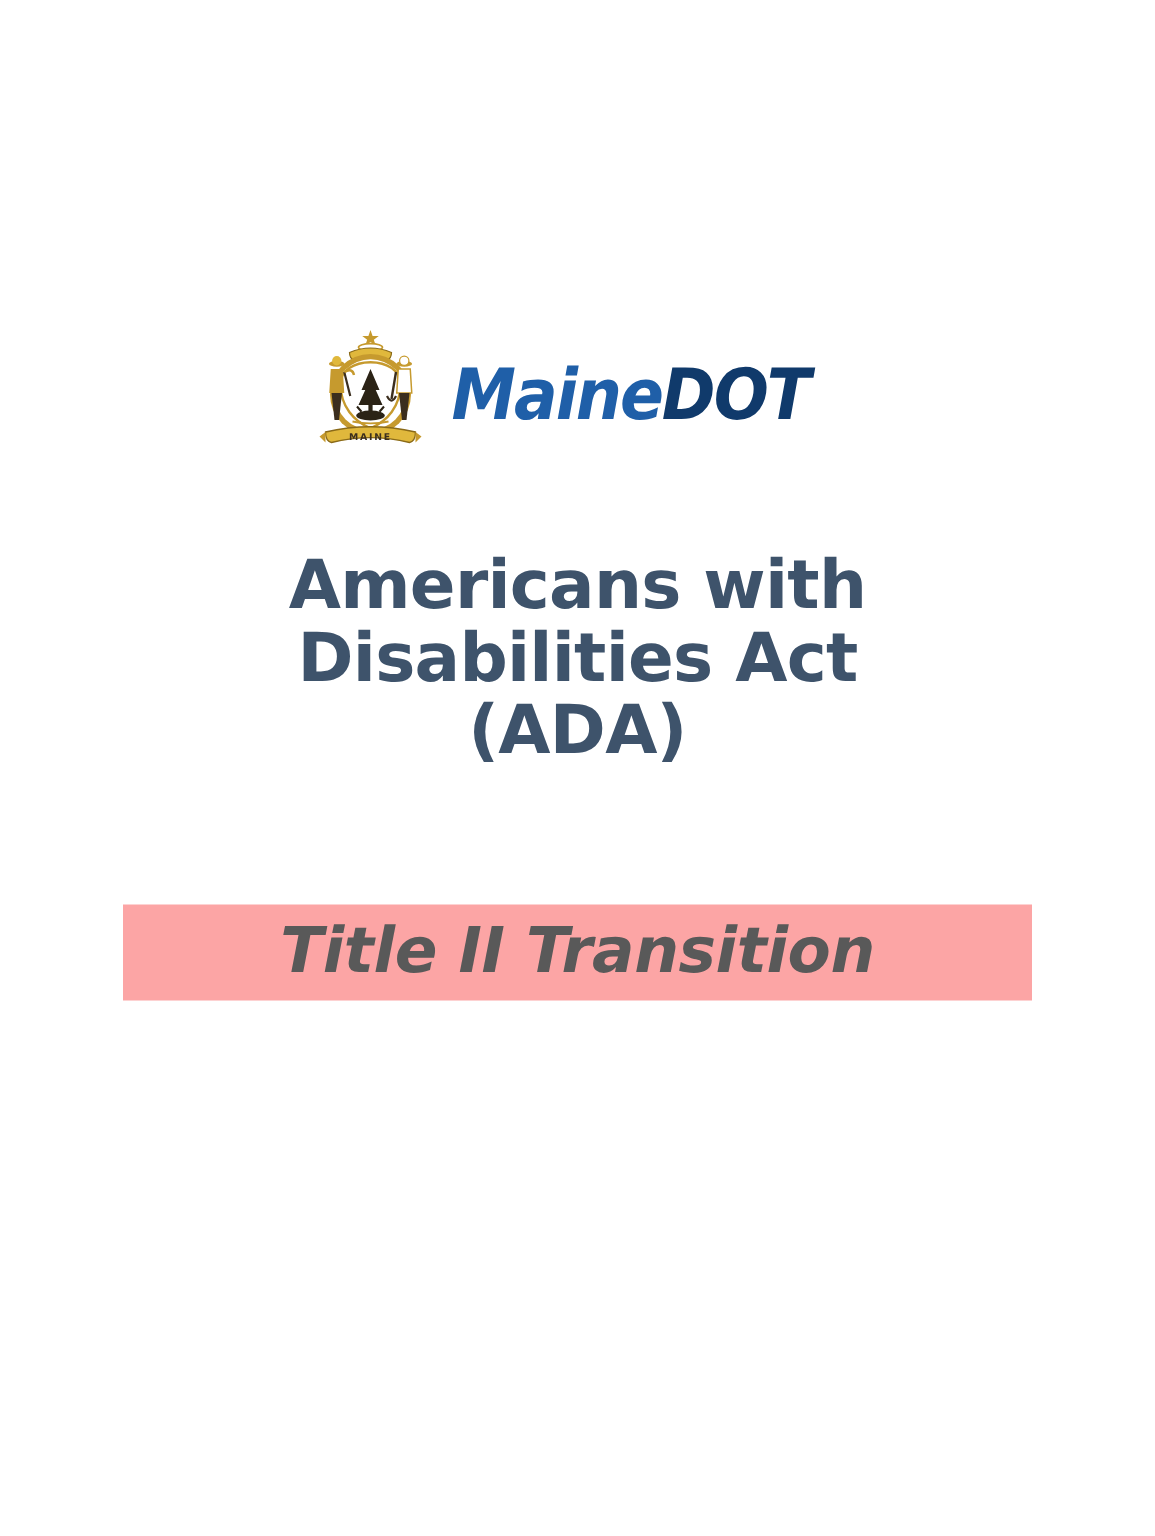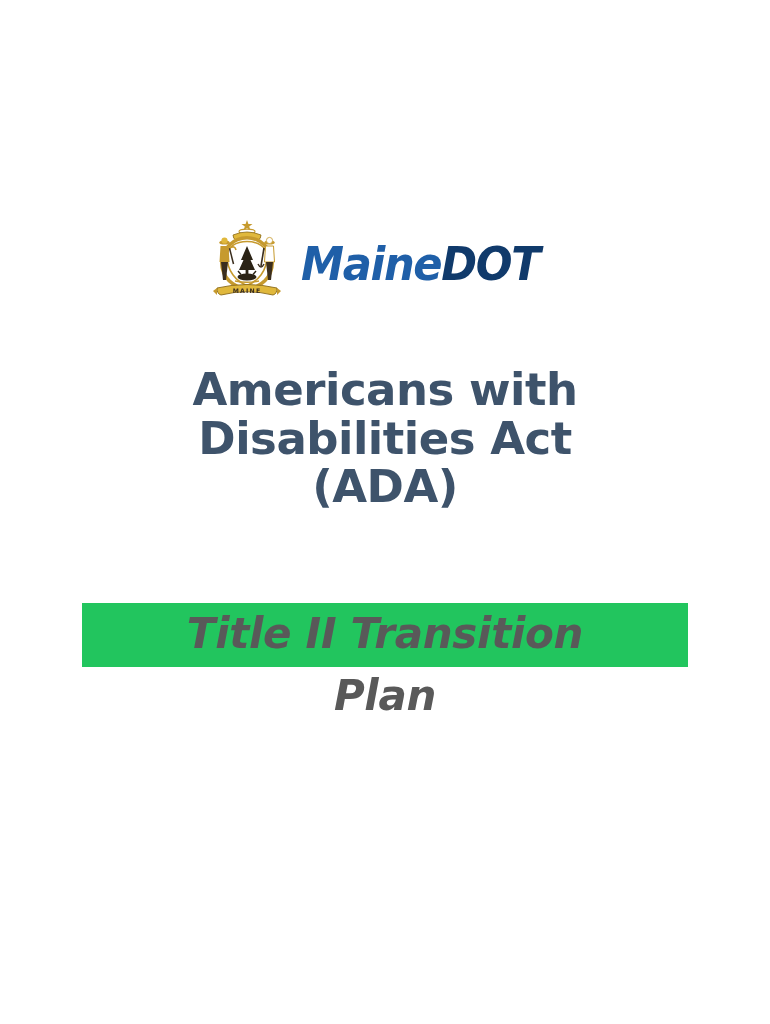--- a/index.html
+++ b/index.html
@@ -80,21 +80,21 @@
     font-family: "DejaVu Sans", "Liberation Sans", sans-serif;
     font-size: 42px;
     font-weight: 700;
     font-style: italic;
     line-height: 1.3;
     letter-spacing: -0.3px;
   }
   .doc-subtitle .sline { display: block; }
   .doc-subtitle .sline-hl {
     display: block;
-    background: #22c55e;
+    background: #fca5a5;
     padding: 4px 0 6px 0;
     margin: 0 82px 0 82px;
   }
   .doc-subtitle .sline-plain {
     display: block;
     padding-top: 2px;
   }
 </style>
 </head>
 <body>
@@ -154,16 +154,15 @@
   </div>
 
   <h1 class="doc-title">
     <span class="tline">Americans with</span>
     <span class="tline">Disabilities Act</span>
     <span class="tline">(ADA)</span>
   </h1>
 
   <h2 class="doc-subtitle">
     <span class="sline sline-hl">Title II Transition</span>
-    <span class="sline sline-plain">Plan</span>
   </h2>
 
 </div>
 
 </body></html>

